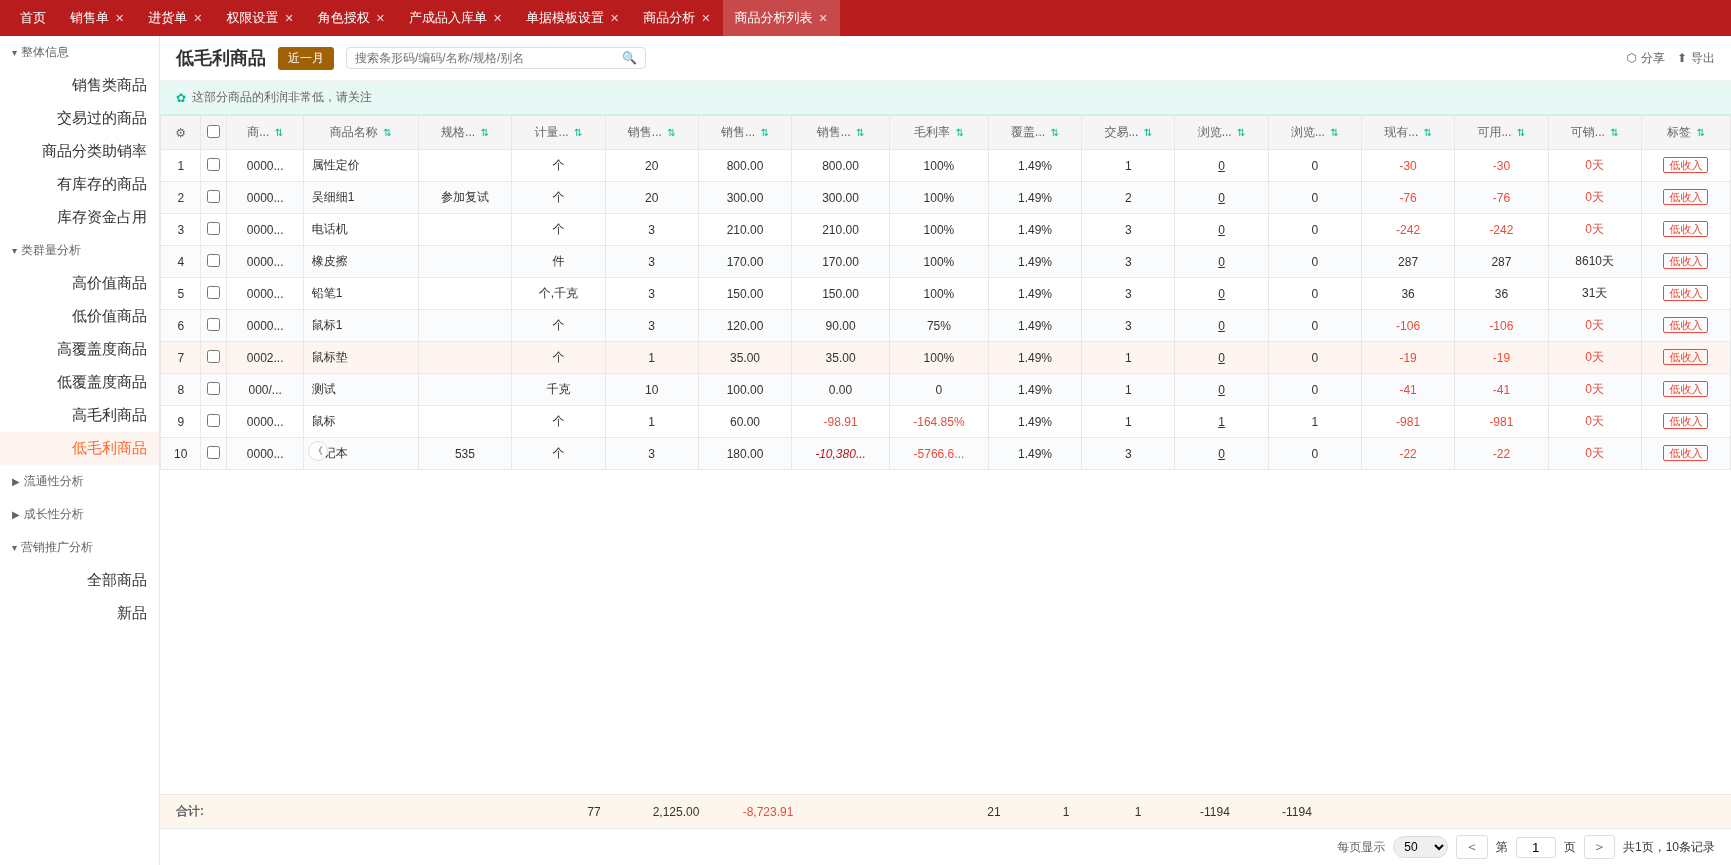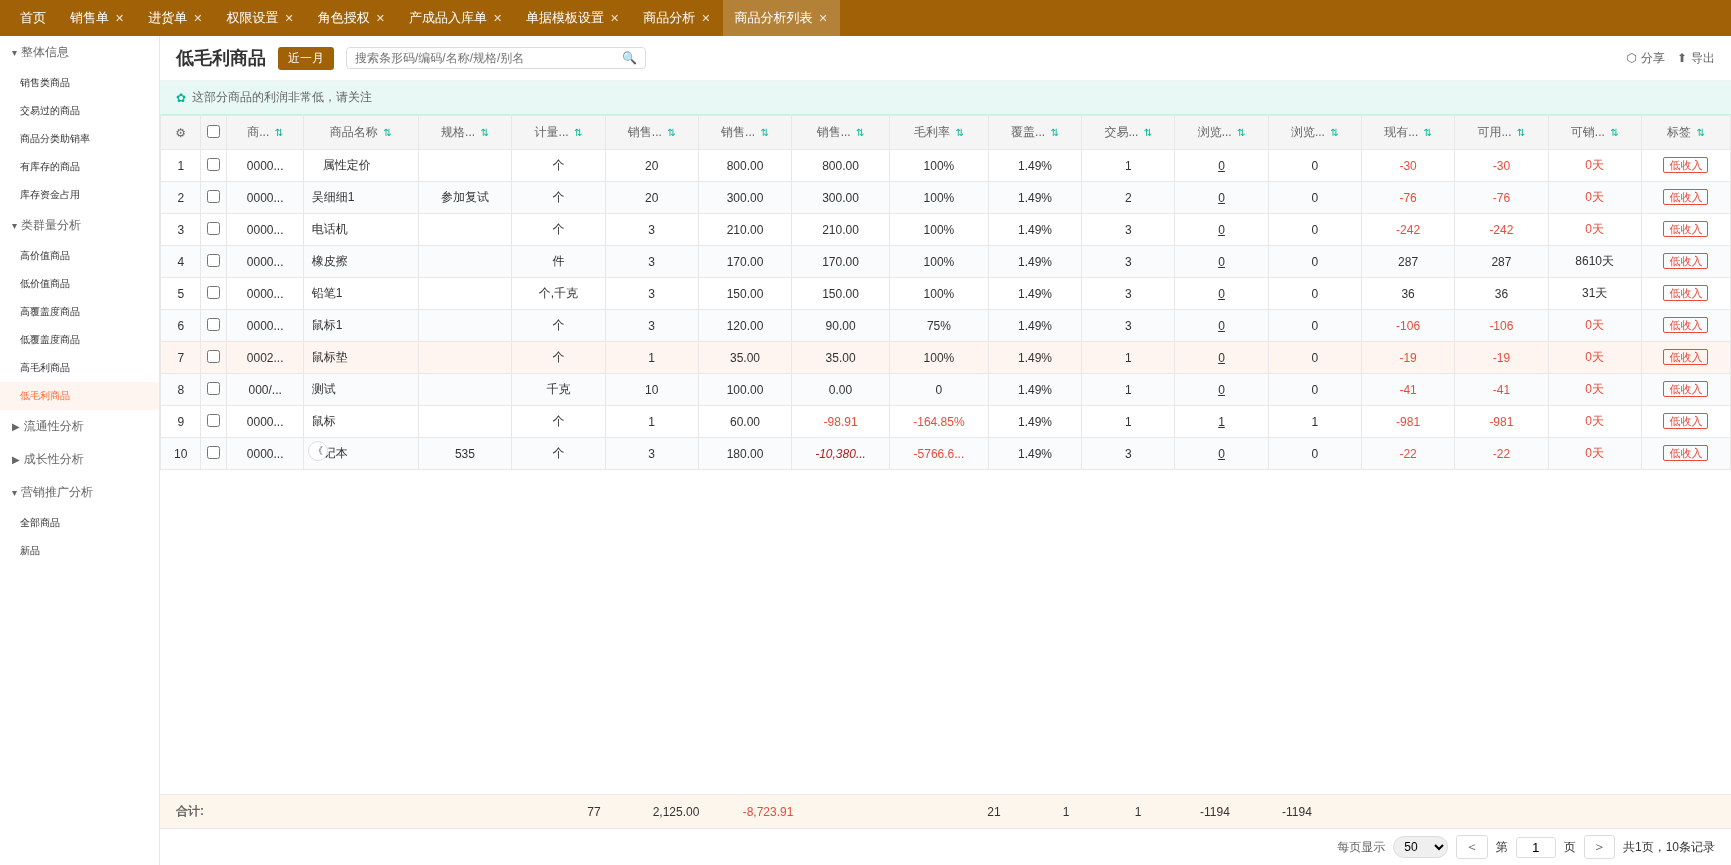--- a/index.html
+++ b/index.html
@@ -1,20 +1,20 @@
 <!DOCTYPE html>
 <html><head>
   <meta charset="utf-8">
   <style>
     * { box-sizing: border-box; margin: 0; padding: 0; }
     body { font-family: 'Microsoft YaHei', Arial, sans-serif; font-size: 12px; background: #f5f5f5; color: #333; }
     
     
     .top-nav {
-      background: #a16207;
+      background: #b91c1c;
       display: flex;
       align-items: center;
       height: 36px;
       padding: 0 8px;
     }
     .nav-item {
       color: #fff;
       padding: 0 12px;
       height: 36px;
       display: flex;
@@ -47,22 +47,23 @@
       display: flex;
       align-items: center;
       gap: 4px;
       cursor: pointer;
     }
     .sidebar-group-title .arrow { font-size: 10px; }
     .sidebar-item {
       padding: 7px 12px 7px 20px;
       color: #333;
       cursor: pointer;
-      font-size: 10px;
+      font-size: 15px;
       white-space: nowrap;
+      text-align: right;
     }
     .sidebar-item.active { background: #fff5f0; color: #ff6b35; }
     
     
     .content {
       flex: 1;
       overflow: hidden;
       display: flex;
       flex-direction: column;
       background: #fff;
@@ -395,21 +396,21 @@
               <th>可用... <span class="sort-icon">⇅</span></th>
               <th>可销... <span class="sort-icon">⇅</span></th>
               <th>标签 <span class="sort-icon">⇅</span></th>
             </tr>
           </thead>
           <tbody id="table-body">
           <tr>
     <td>1</td>
     <td class="checkbox-cell"><input type="checkbox" style=""></td>
     <td>0000...</td>
-    <td style="text-align:left;padding-left:19px;">属性定价</td>
+    <td style="text-align:left;padding-left:8px;">属性定价</td>
     <td></td>
     <td>个</td>
     <td>20</td>
     <td>800.00</td>
     <td style="">800.00</td>
     <td style="">100%</td>
     <td>1.49%</td>
     <td>1</td>
     <td class="underline">0</td>
     <td>0</td>

